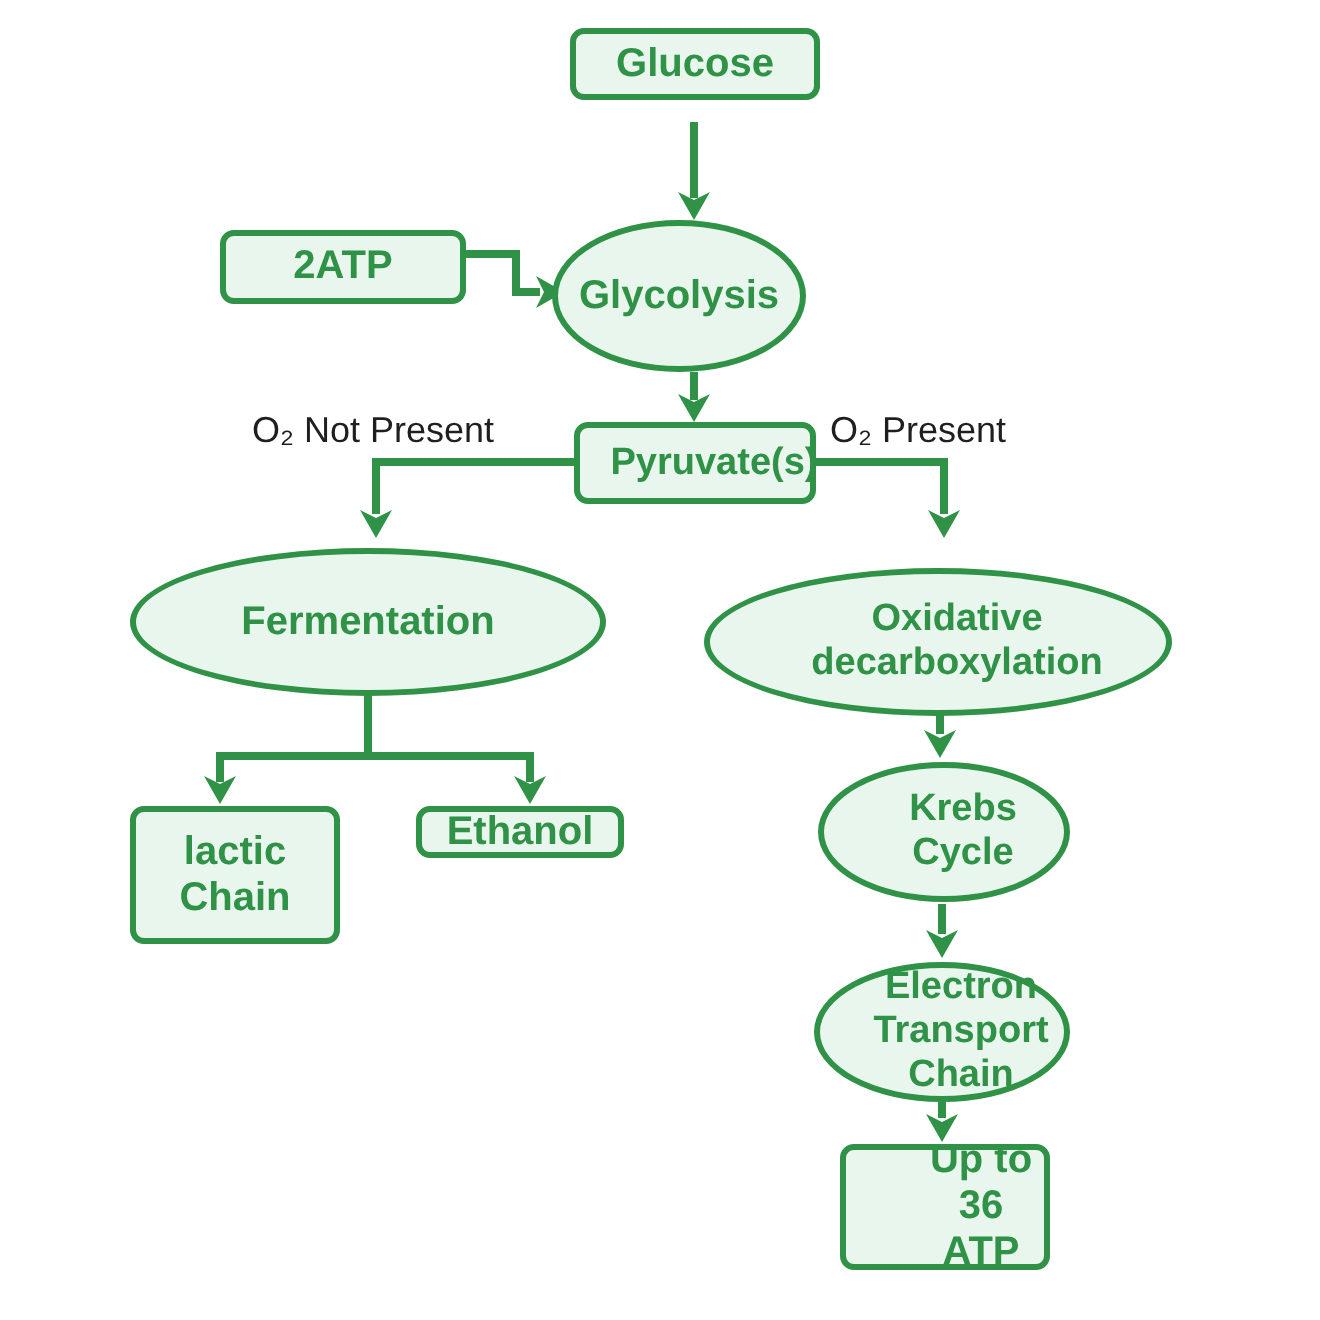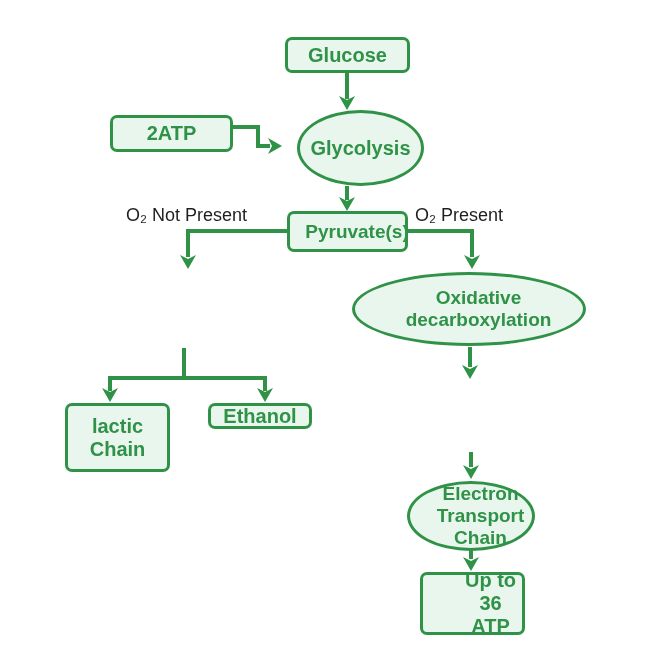--- a/index.html
+++ b/index.html
@@ -94,55 +94,62 @@
       <line x1="471" y1="452" x2="471" y2="467"></line>
       <polygon points="471,479 463,465 471,469 479,465"></polygon>
     </g>
 
     <g>
       <line x1="471" y1="551" x2="471" y2="559"></line>
       <polygon points="471,571 463,557 471,561 479,557"></polygon>
     </g>
   </svg>
 
-  <div class="node box" style="left:285px;top:37px;width:125px;height:36px;">
+  <div class="node box" style="left:285px;top:14px;width:125px;height:36px;">
     <span class="label">Glucose</span>
   </div>
 
   <div class="node box" style="left:110px;top:115px;width:123px;height:37px;">
     <span class="label">2ATP</span>
   </div>
 
-  <div class="node ellipse" style="left:297px;top:110px;width:127px;height:76px;">
+  <div class="node ellipse" style="left:276px;top:110px;width:127px;height:76px;">
     <span class="label">Glycolysis</span>
   </div>
 
   <div class="node box small-text" style="left:287px;top:211px;width:121px;height:41px;">
     <span class="label">Pyruvate(s)</span>
   </div>
 
   <div class="cond" style="left:126px;top:205px;">O₂ Not Present</div>
 
   <div class="cond" style="left:415px;top:205px;">O₂ Present</div>
 
+  <div class="node ellipse" style="left:65px;top:274px;width:238px;height:74px;">
+    <span class="label">Fermentation</span>
+  </div>
 
   <div class="node box" style="left:65px;top:403px;width:105px;height:69px;">
     <span class="label">lactic
 Chain</span>
   </div>
 
   <div class="node box" style="left:208px;top:403px;width:104px;height:26px;">
     <span class="label">Ethanol</span>
   </div>
 
-  <div class="node ellipse small-text" style="left:352px;top:272px;width:234px;height:74px;">
+  <div class="node ellipse small-text" style="left:352px;top:284px;width:234px;height:74px;">
     <span class="label">Oxidative
 decarboxylation</span>
   </div>
 
+  <div class="node ellipse small-text" style="left:409px;top:381px;width:126px;height:70px;">
+    <span class="label">Krebs
+Cycle</span>
+  </div>
 
   <div class="node ellipse small-text" style="left:407px;top:481px;width:128px;height:70px;justify-content:center;">
     <span class="label">Electron
 Transport
 Chain</span>
   </div>
 
   <div class="node box" style="left:420px;top:572px;width:105px;height:63px;padding-left:36px;">
     <span class="label">Up to 36
 ATP</span>

